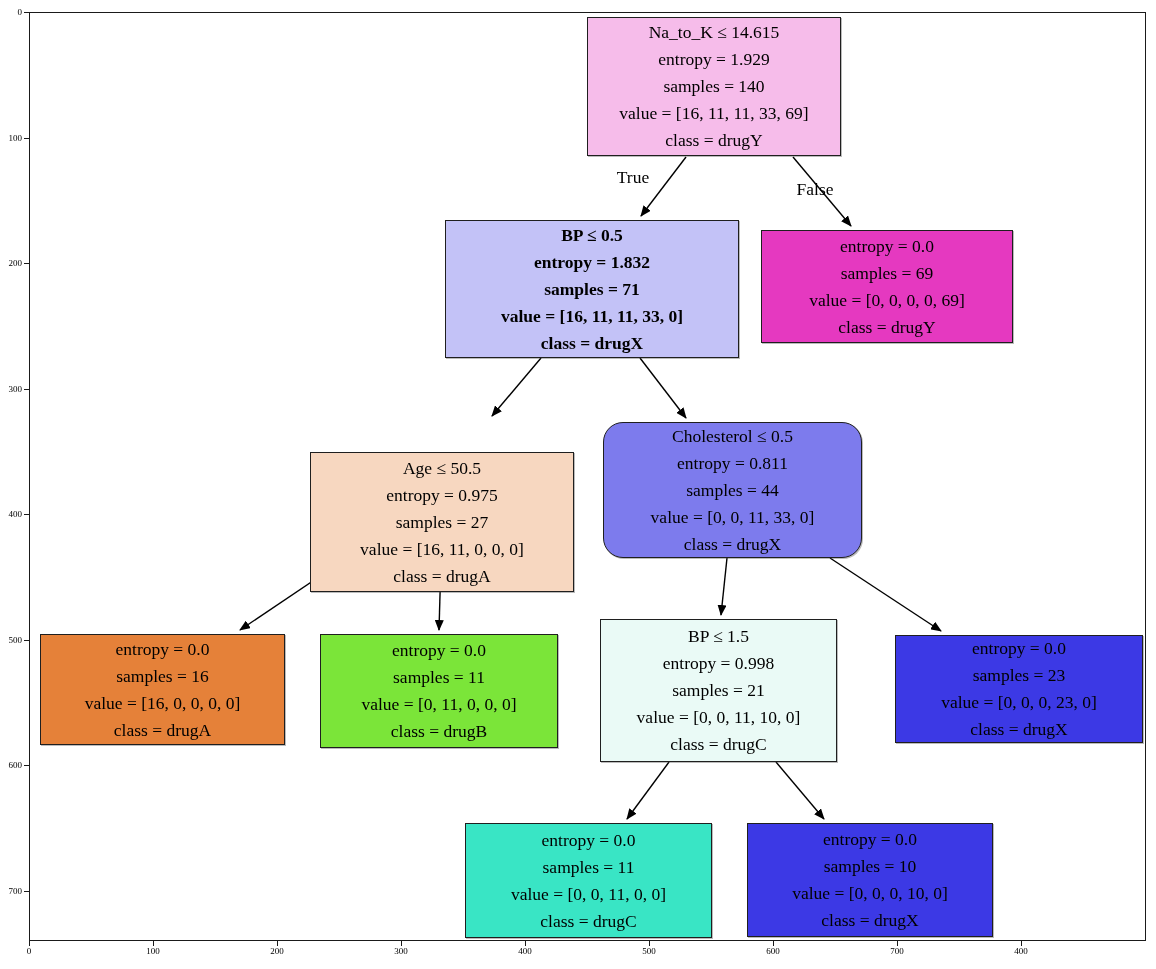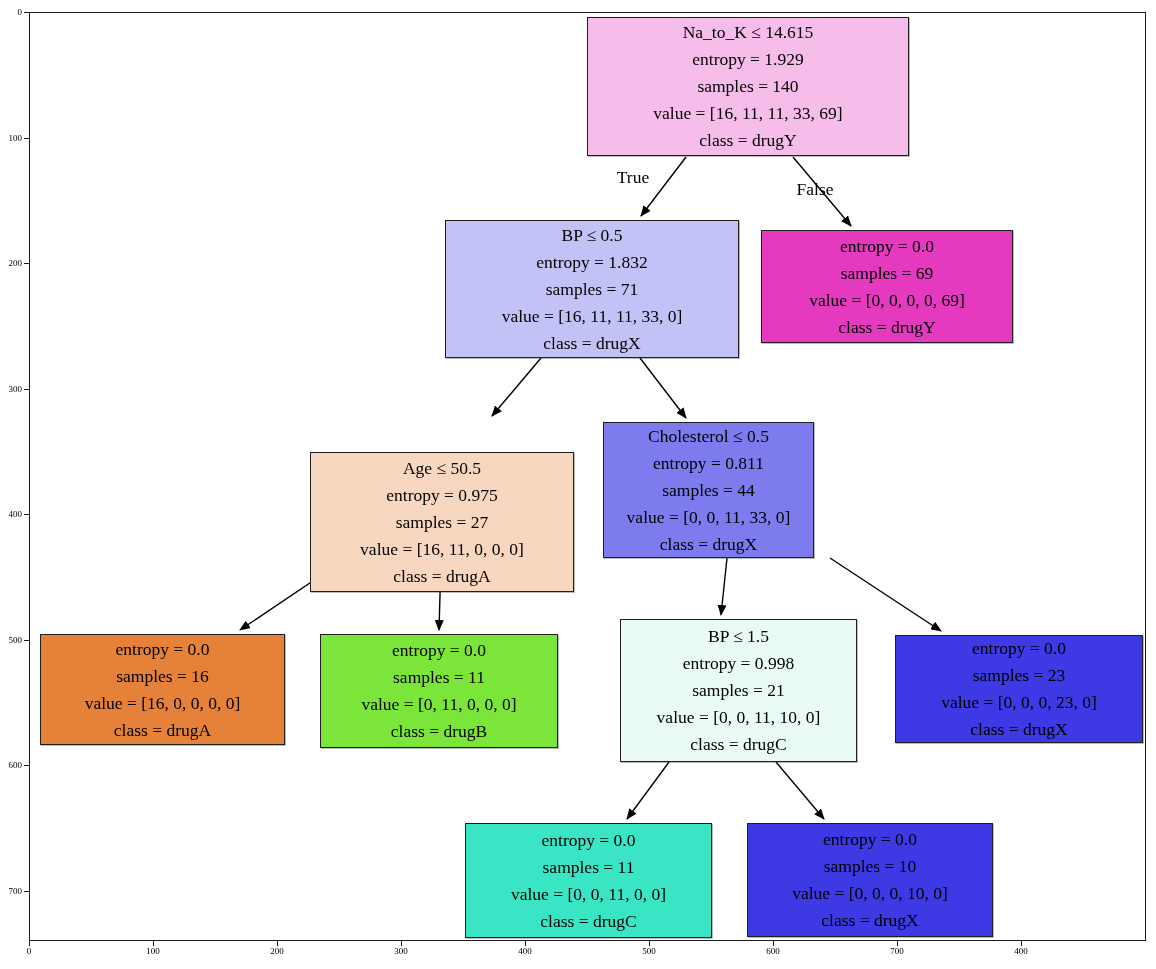--- a/index.html
+++ b/index.html
@@ -6,28 +6,28 @@
   .figure{position:relative;width:1156px;height:969px;background:#ffffff;
           font-family:"Liberation Serif","DejaVu Serif",serif;overflow:hidden;}
   .axes-frame{position:absolute;left:29px;top:12px;width:1117px;height:929px;
               border:1.5px solid #1a1a1a;box-sizing:border-box;background:#ffffff;}
   .arrow-layer{position:absolute;left:0;top:0;width:1156px;height:969px;pointer-events:none;}
   .node{position:absolute;border:1.4px solid #1f1f1f;box-sizing:border-box;
         display:flex;align-items:center;justify-content:center;text-align:center;
         font-size:17.5px;line-height:27px;color:#000;box-shadow:1px 1px 0 rgba(60,60,60,0.35);}
   .node-text{white-space:pre-line;}
   
-  .n0{left:587px;top:17px;width:322px;height:139px;}
-  .n1{left:445px;top:220px;width:294px;height:138px;}
+  .n0{left:587px;top:17px;width:254px;height:139px;}
+  .n1{left:445px;top:220px;width:294px;height:138px;font-weight:bold;}
   .n2{left:761px;top:230px;width:252px;height:113px;}
   .n3{left:310px;top:420px;width:264px;height:140px;margin-top:32px;}
-  .n4{left:603px;top:422px;width:211px;height:136px;}
+  .n4{left:603px;top:422px;width:259px;height:136px;border-radius:20px;}
   .n5{left:40px;top:634px;width:245px;height:111px;}
   .n6{left:320px;top:634px;width:238px;height:114px;}
-  .n7{left:600px;top:619px;width:237px;height:143px;margin-left:20px;}
+  .n7{left:600px;top:619px;width:237px;height:143px;}
   .n8{left:895px;top:635px;width:248px;height:108px;}
   .n9{left:465px;top:823px;width:247px;height:115px;}
   .n10{left:747px;top:823px;width:246px;height:114px;}
   .edge-label{position:absolute;font-size:17.5px;color:#000;transform:translate(-50%,-50%);}
   .el-true{left:633px;top:177px;}
   .el-false{left:815px;top:189px;}
   
   .ytick-mark{position:absolute;width:5px;height:1px;background:#1a1a1a;left:24px;}
   .xtick-mark{position:absolute;width:1px;height:5px;background:#1a1a1a;top:941px;}
   .ytick-label{position:absolute;left:-3px;width:25px;text-align:right;font-size:9px;color:#000;}

